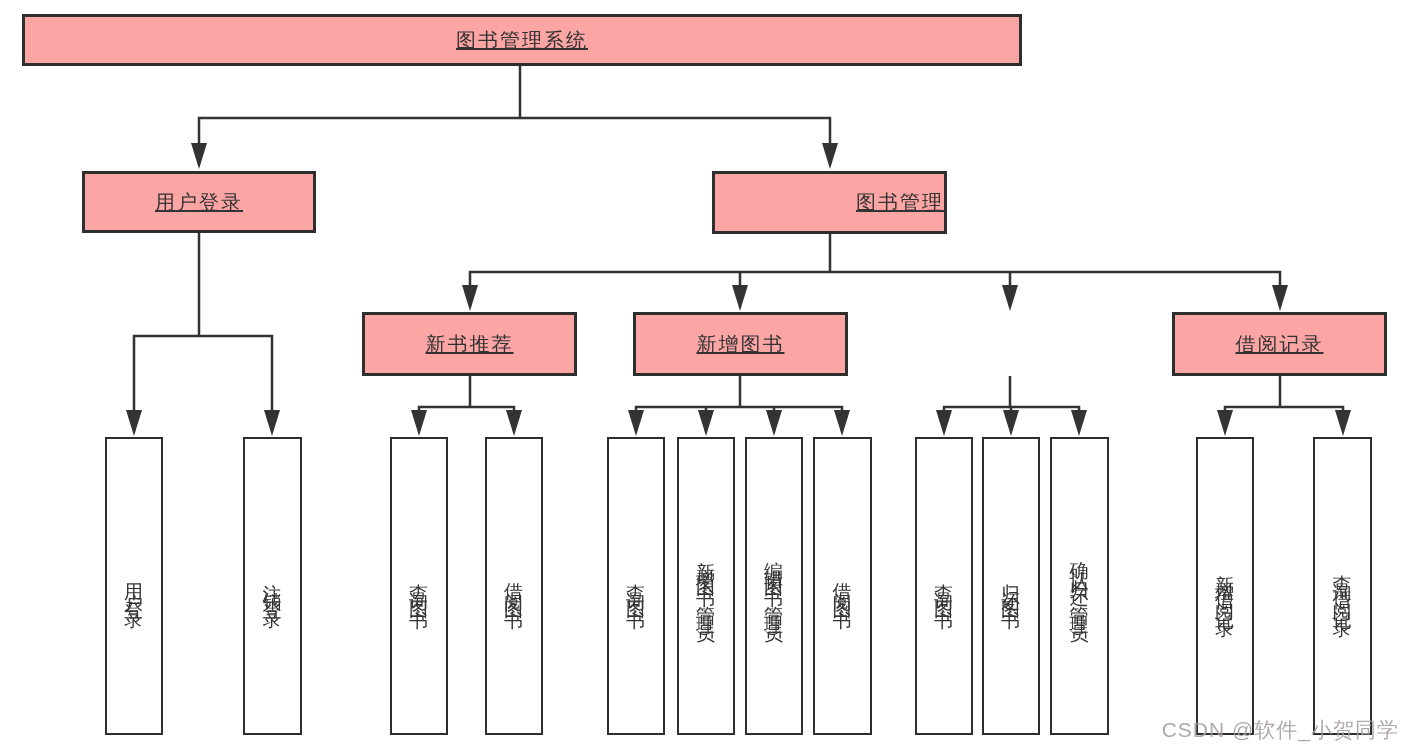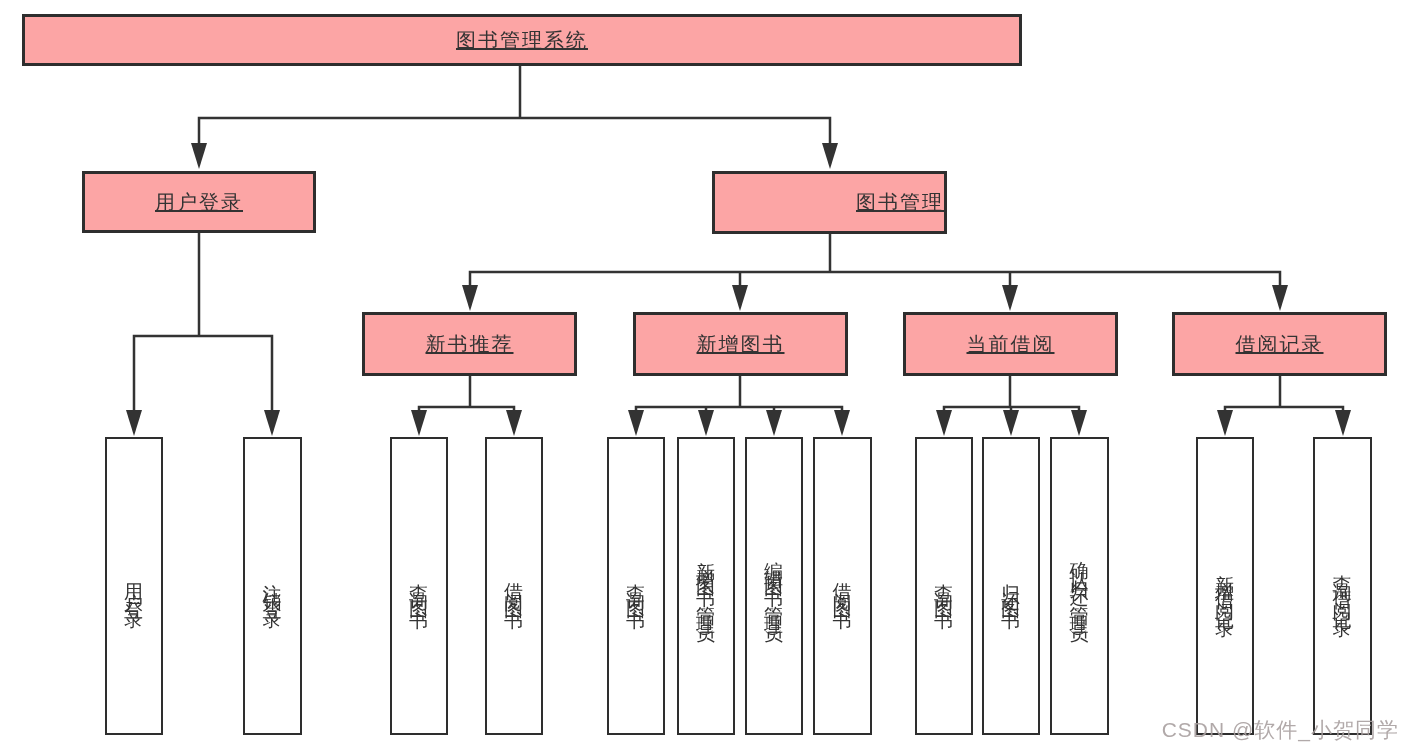--- a/index.html
+++ b/index.html
@@ -152,23 +152,20 @@
   <div class="node n-book-mgmt">
     <span>图书管理</span>
   </div>
 
   <div class="node n-rec">
     <span>新书推荐</span>
   </div>
   <div class="node n-borrow">
     <span>新增图书</span>
   </div>
-  <div class="node n-current">
-    <span>当前借阅</span>
-  </div>
   <div class="node n-records">
     <span>借阅记录</span>
   </div>
 
   <div class="leaf l-ul1">
     <span class="vtext">用户登录</span>
   </div>
   <div class="leaf l-ul2">
     <span class="vtext">注销登录</span>
   </div>

